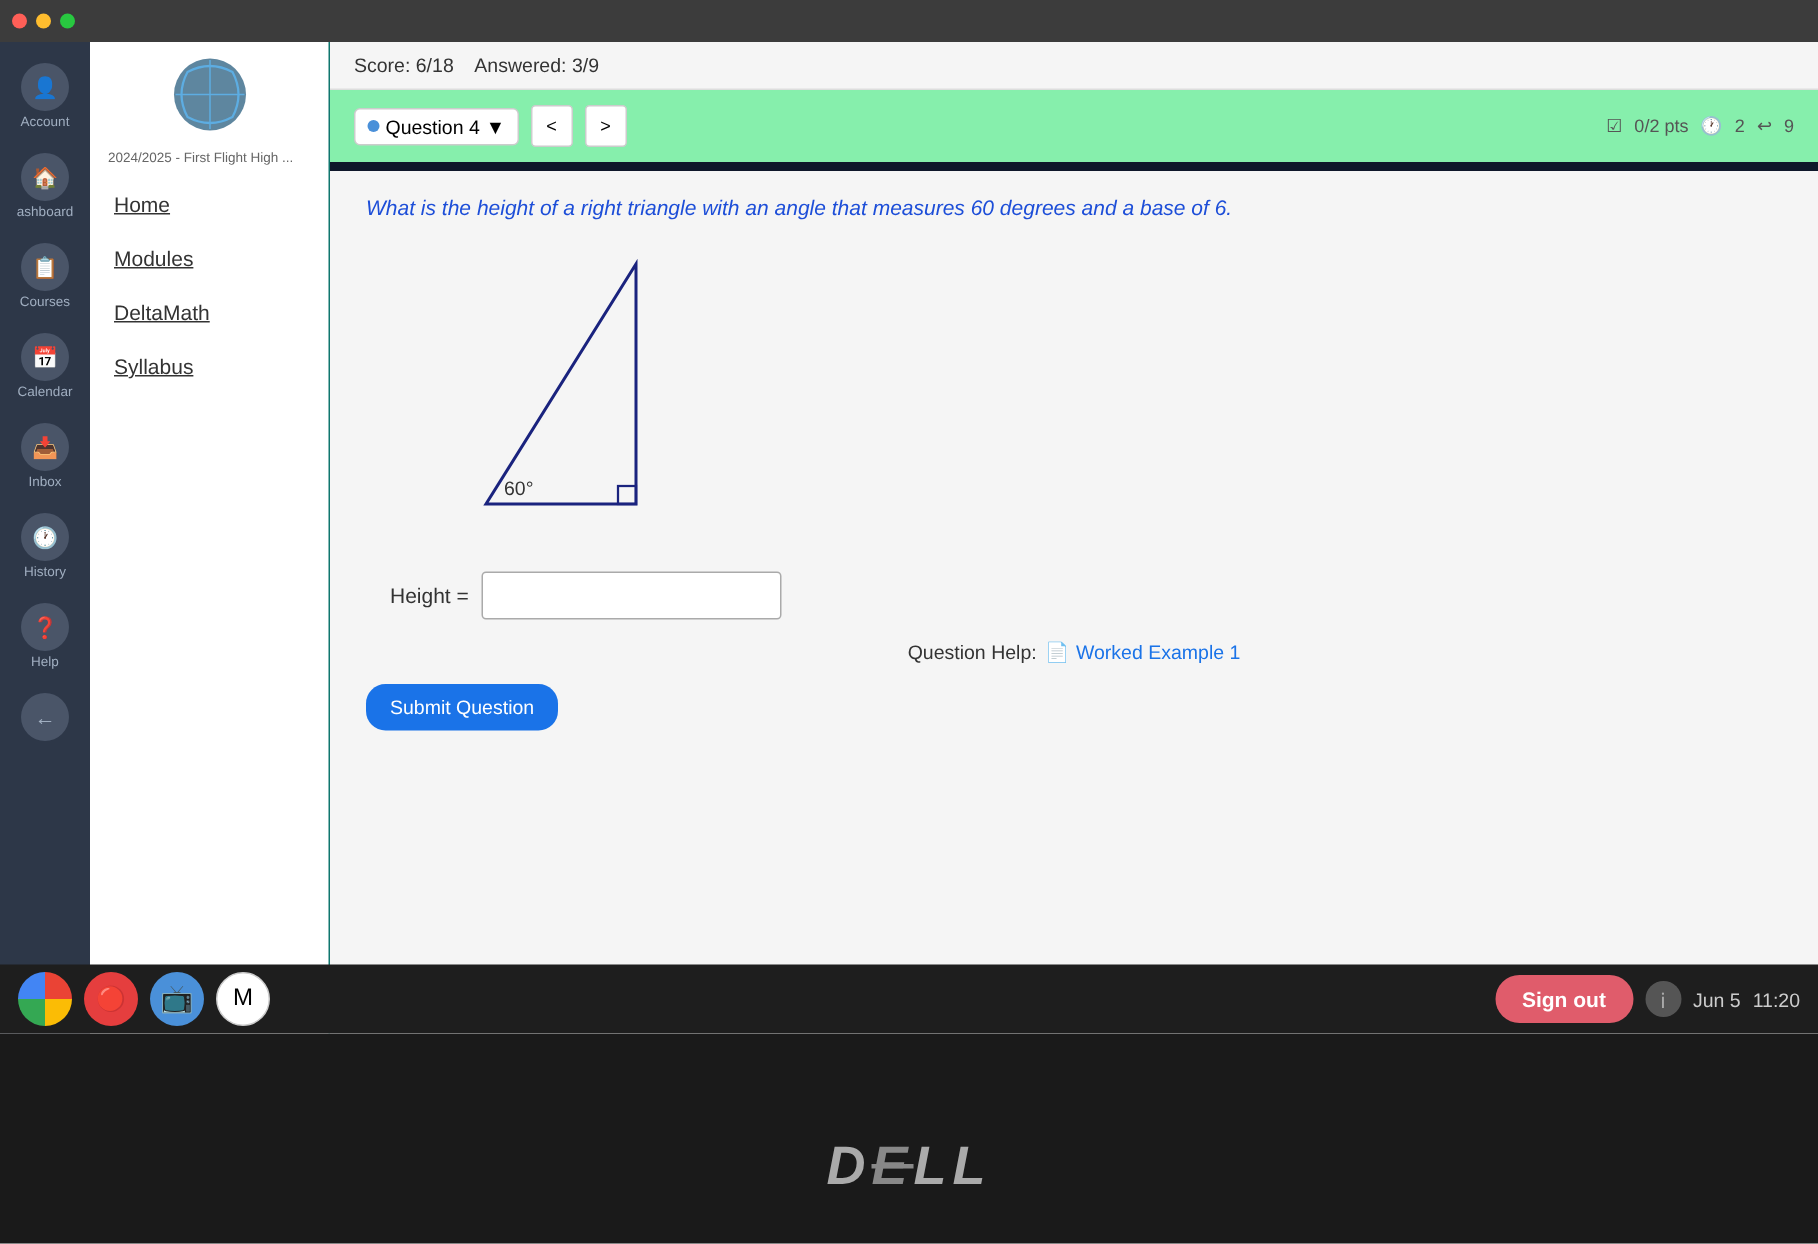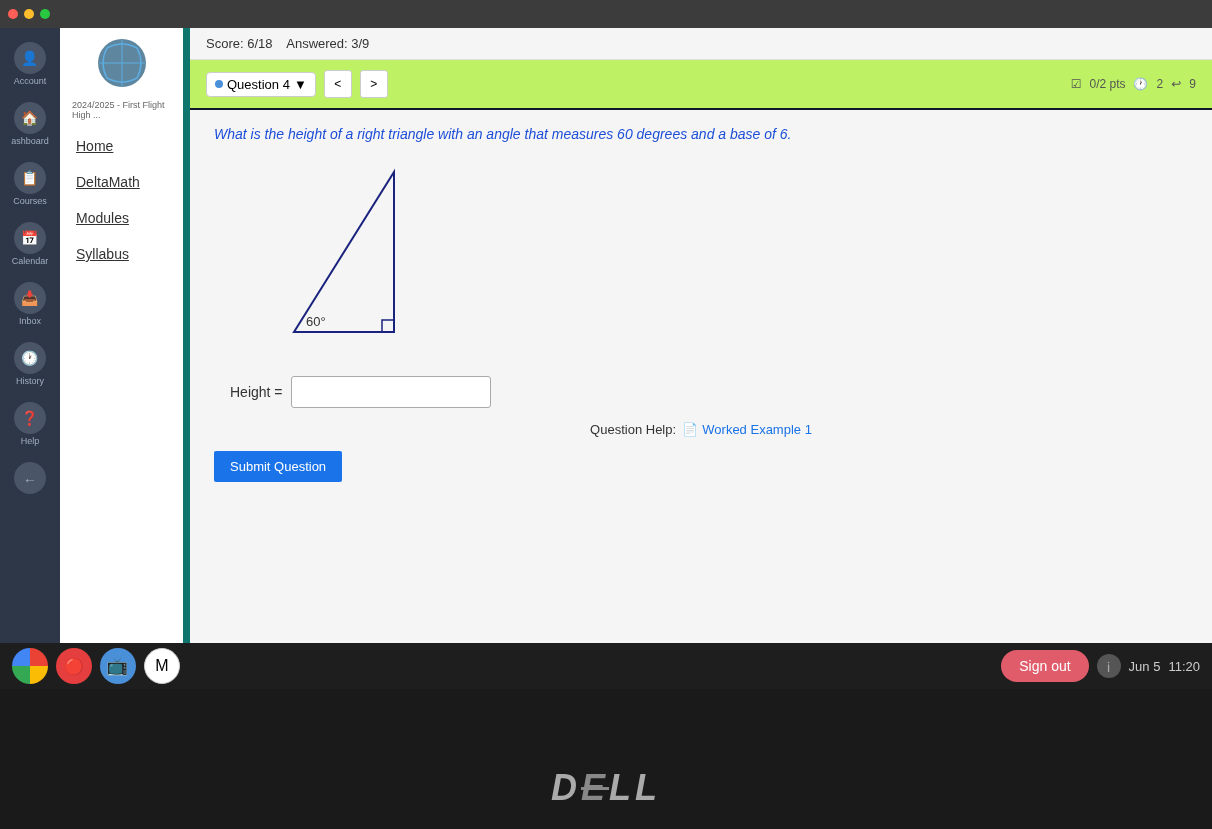--- a/index.html
+++ b/index.html
@@ -75,24 +75,24 @@
       width: 32px; height: 32px;
       border-radius: 50%;
       background: #4a5568;
       display: flex; align-items: center; justify-content: center;
       margin-bottom: 2px;
       font-size: 14px;
     }
 
     
     .nav-panel {
-      width: 130px;
+      width: 160px;
       background: #fff;
       padding: 10px 0;
-      border-right: 7px solid #0f766e;
+      border-right: 1px solid #0f766e;
     }
     .nav-logo {
       width: 50px; height: 50px;
       margin: 0 auto 10px auto;
       display: block;
     }
     .nav-subtitle {
       font-size: 9px;
       color: #666;
       padding: 2px 12px 8px 12px;
@@ -119,26 +119,26 @@
     .score-bar {
       background: #f5f5f5;
       padding: 8px 16px;
       font-size: 13px;
       color: #333;
       border-bottom: 1px solid #ddd;
     }
 
     
     .question-header {
-      background: #bef264;
+      background: #86efac;
       padding: 10px 16px;
       display: flex;
       align-items: center;
       gap: 8px;
-      border-bottom: 2px solid #0f172a;
+      border-bottom: 6px solid #0f172a;
     }
     .question-select {
       display: flex;
       align-items: center;
       gap: 4px;
       border: 1px solid #ccc;
       border-radius: 4px;
       padding: 4px 8px;
       background: #fff;
       font-size: 13px;
@@ -223,21 +223,21 @@
       gap: 4px;
       cursor: pointer;
       font-size: 13px;
     }
 
     
     .submit-btn {
       background: #1a73e8;
       color: #fff;
       border: none;
-      border-radius: 2px;
+      border-radius: 13px;
       padding: 8px 16px;
       font-size: 13px;
       cursor: pointer;
     }
 
     
     .taskbar {
       position: absolute;
       bottom: 140px;
       left: 0;
@@ -259,39 +259,40 @@
     }
 
     .sign-out-btn {
       background: #e05c6b;
       color: #fff;
       border: none;
       border-radius: 20px;
       padding: 8px 18px;
       font-size: 14px;
       cursor: pointer;
+      font-weight: bold;
     }
     .taskbar-info {
       color: #ccc;
       font-size: 13px;
       display: flex;
       align-items: center;
       gap: 8px;
     }
     .taskbar-circle {
       width: 24px; height: 24px;
       border-radius: 50%;
       background: #555;
       display: flex; align-items: center; justify-content: center;
     }
 
     
     .dell-area {
       position: absolute;
-      bottom: 20px;
+      bottom: 31px;
       left: 0; right: 0;
       display: flex;
       align-items: center;
       justify-content: center;
     }
     .dell-logo {
       font-size: 36px;
       font-weight: bold;
       color: #aaa;
       letter-spacing: 4px;
@@ -351,22 +352,22 @@
 
     <div class="nav-panel">
       <svg class="nav-logo" viewBox="0 0 50 50">
         <circle cx="25" cy="25" r="24" fill="#1a5276" opacity="0.7"></circle>
         <path d="M10 10 Q25 2 40 10 Q48 25 40 40 Q25 48 10 40 Q2 25 10 10Z" fill="none" stroke="#5dade2" stroke-width="1.5"></path>
         <line x1="25" y1="2" x2="25" y2="48" stroke="#5dade2" stroke-width="1"></line>
         <line x1="2" y1="25" x2="48" y2="25" stroke="#5dade2" stroke-width="1"></line>
       </svg>
       <span class="nav-subtitle">2024/2025 - First Flight High ...</span>
       <a class="nav-item">Home</a>
+      <a class="nav-item">Modules</a>
       <a class="nav-item">DeltaMath</a>
-      <a class="nav-item">Modules</a>
       <a class="nav-item">Syllabus</a>
     </div>
 
     <div class="content-area">
 
       <div class="score-bar">
         <span>Score: 6/18</span>
         &nbsp;&nbsp;
         <span>Answered: 3/9</span>
       </div>

